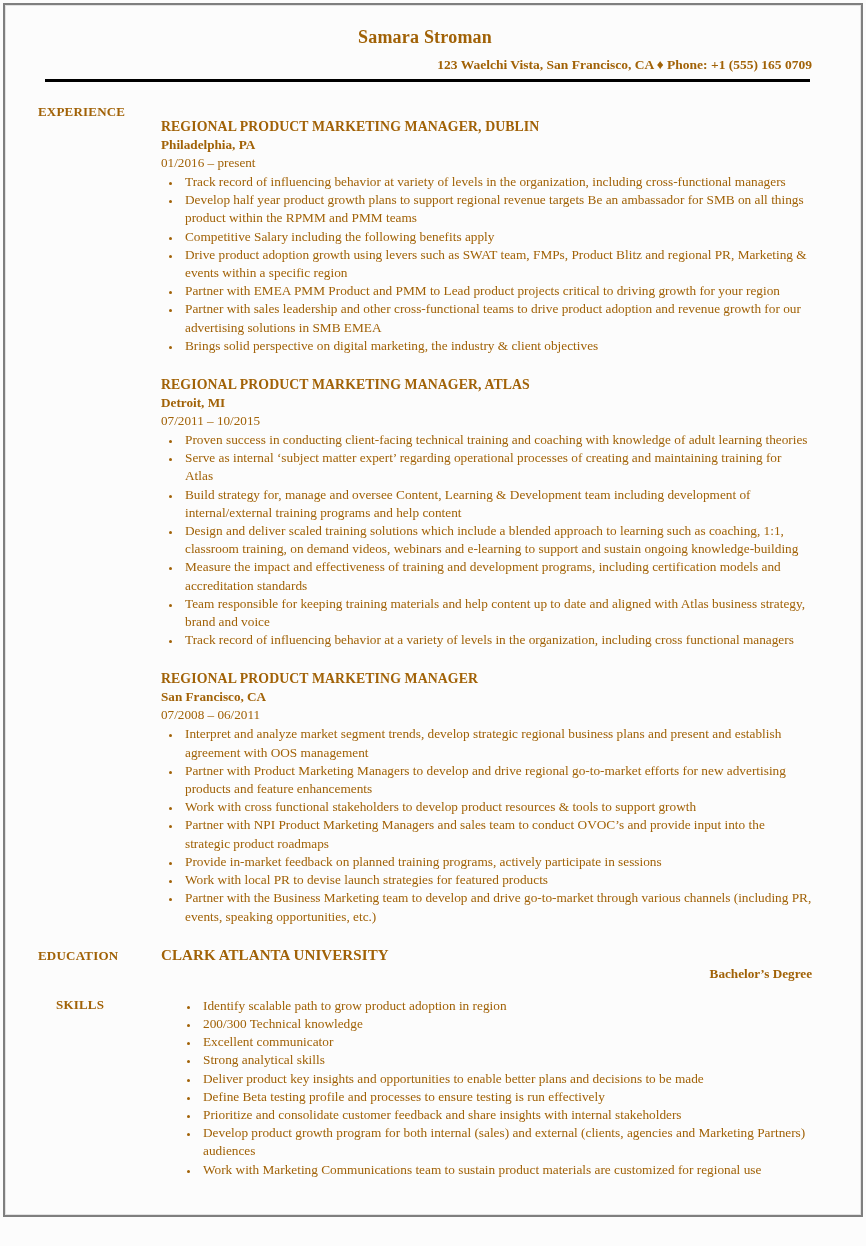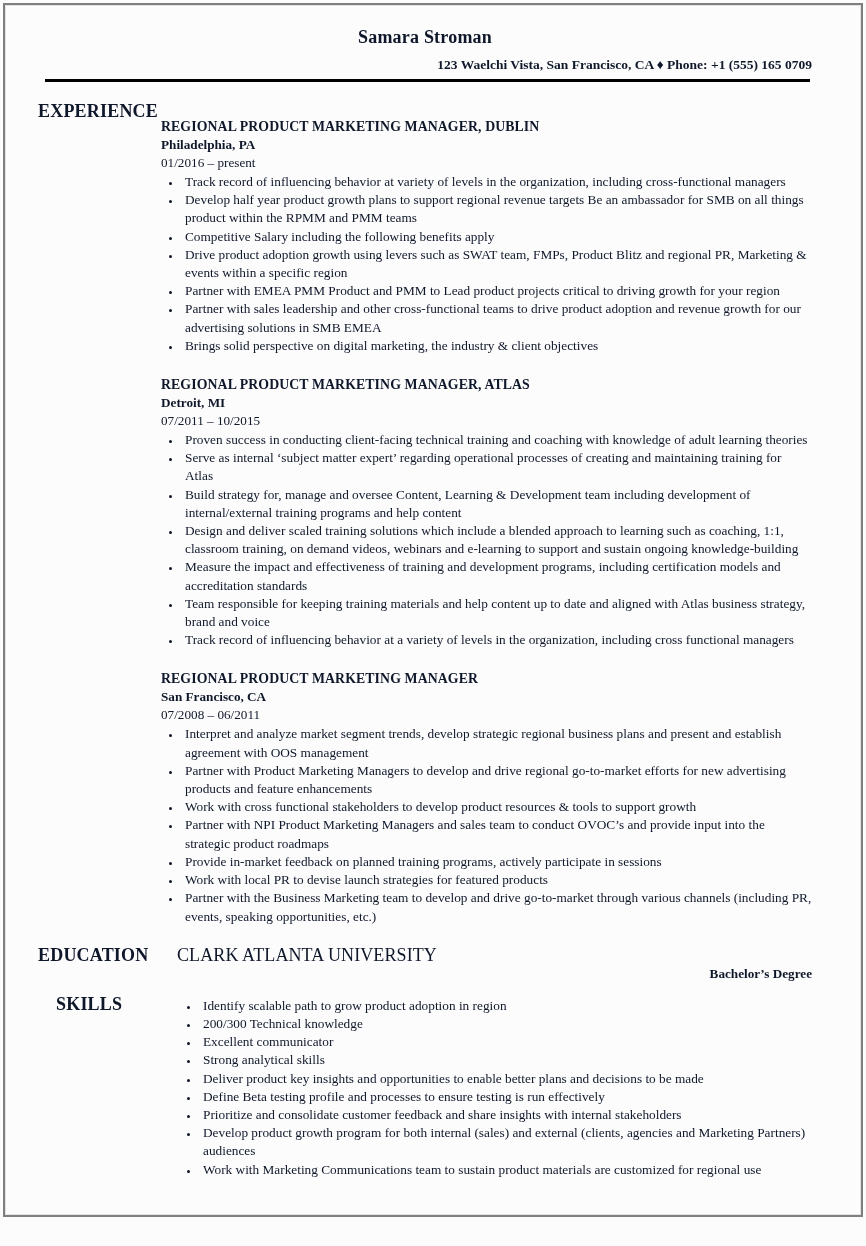--- a/index.html
+++ b/index.html
@@ -9,21 +9,21 @@
     height: 1246px;
     overflow: hidden;
     background: #fcfcfc;
   }
   .page {
     position: relative;
     width: 866px;
     height: 1220px;
     overflow: hidden;
     background: #fcfcfc;
-    color: #0f172a;
+    color: #a16207;
     font-family: "Liberation Serif", "DejaVu Serif", serif;
   }
   .page-border {
     position: absolute;
     inset: 3px;
     border: 2px solid #7f7f7f;
     box-shadow: inset 0 0 0 1px #e2e2e2;
     pointer-events: none;
     z-index: 10;
   }
@@ -56,21 +56,21 @@
   .section {
     display: grid;
     grid-template-columns: 123px 1fr;
     align-items: start;
   }
   .section-experience { margin-top: 20px; }
   .section-education  { margin-top: 20px; }
   .section-skills     { margin-top: 12px; margin-left: 18px; }
   .section-label {
     font-weight: bold;
-    font-size: 18px;
+    font-size: 13px;
     line-height: 19px;
     letter-spacing: 0.2px;
   }
   
   .job { margin-bottom: 20px; }
   .job:last-child { margin-bottom: 0; }
   .job-title {
     font-weight: bold;
     font-size: 13.8px;
     line-height: 19px;
@@ -93,25 +93,24 @@
     font-family: Liberation Serif, serif;
   }
   ul.bullets li {
     font-size: 13.3px;
     line-height: 18.2px;
     padding-left: 3px;
   }
   ul.bullets li::marker { font-size: 11px; }
   
   .school-name {
-    font-weight: normal;
-    font-size: 18px;
+    font-weight: bold;
+    font-size: 15px;
     line-height: 19px;
     letter-spacing: 0.1px;
-    margin-left: 16px;
   }
   .degree {
     font-weight: bold;
     font-size: 13.2px;
     line-height: 18px;
     text-align: right;
   }
 </style>
 </head>
 <body>

